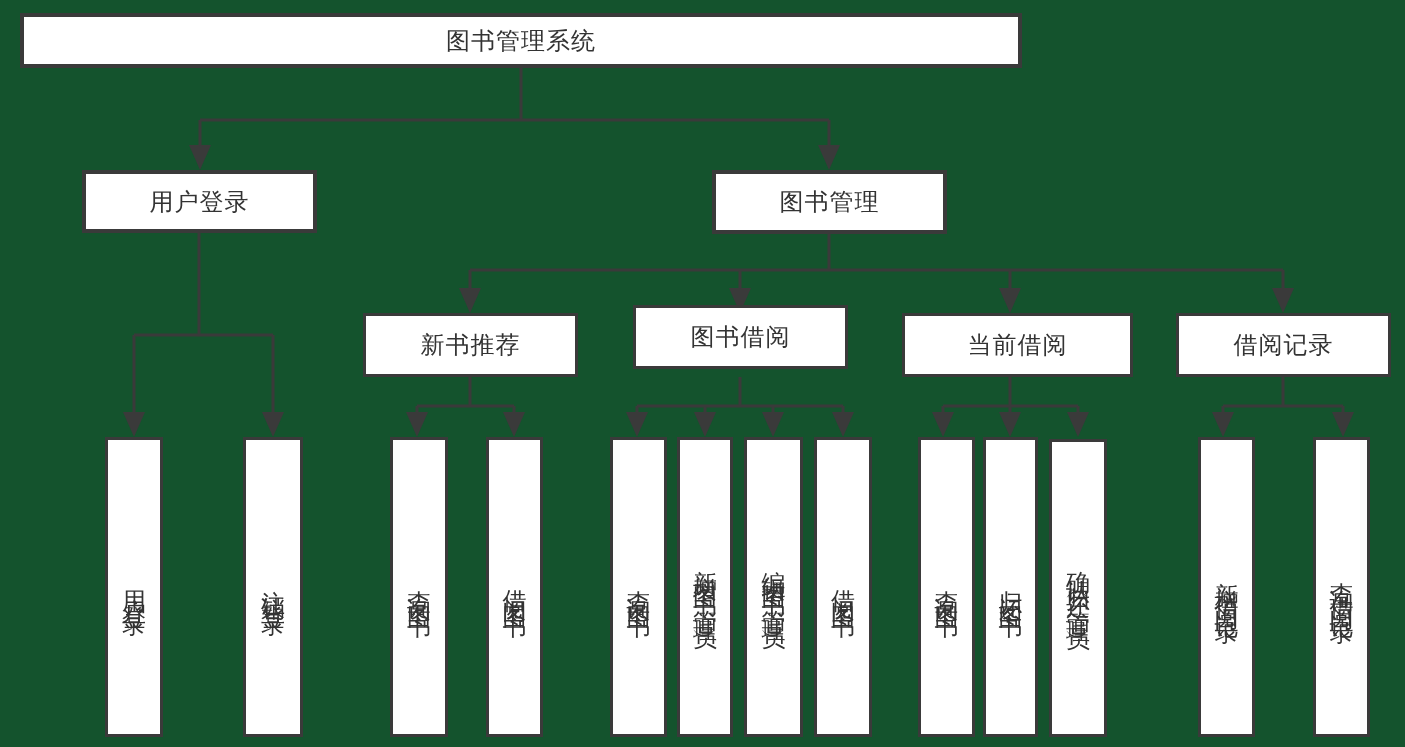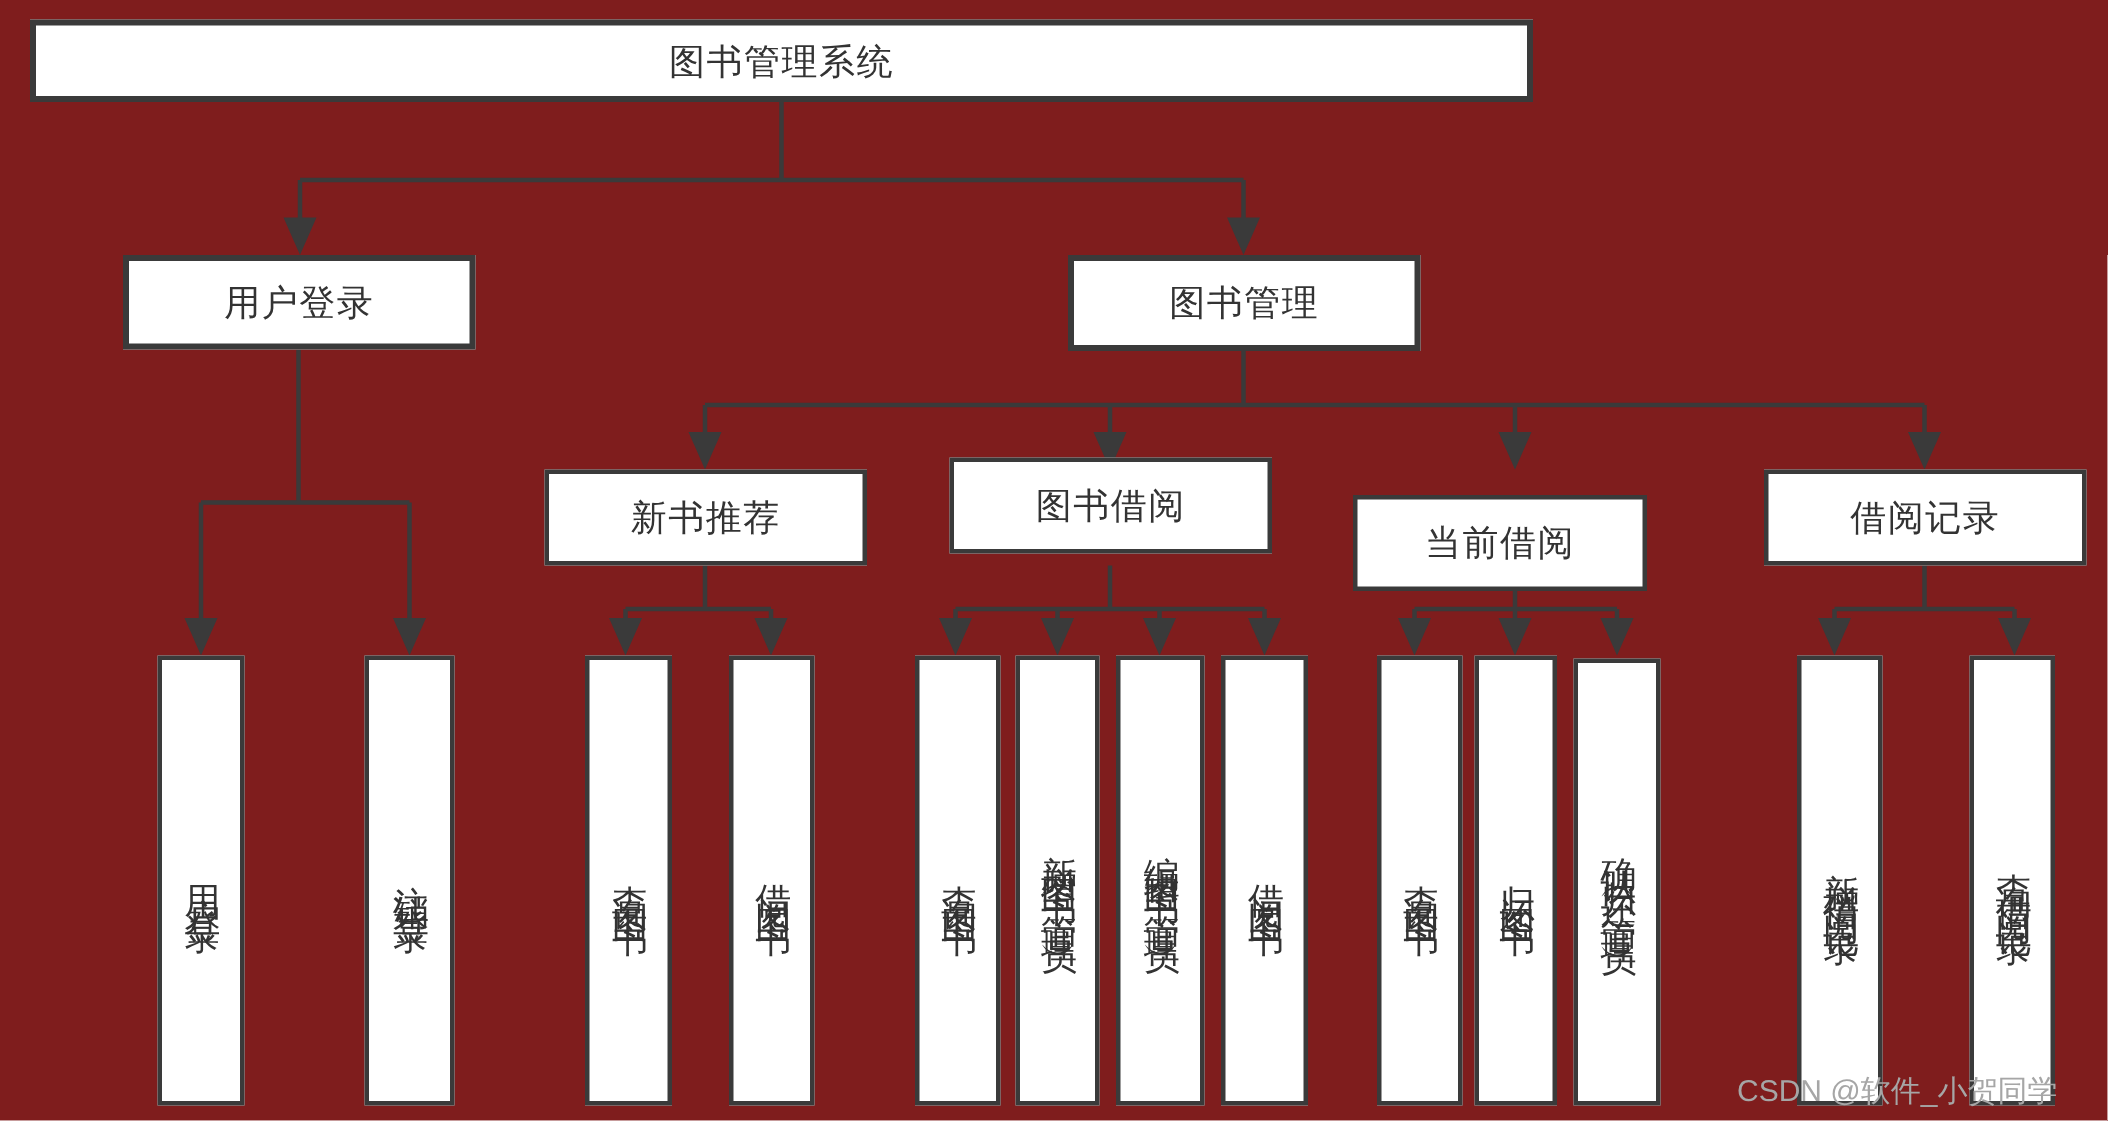--- a/index.html
+++ b/index.html
@@ -1,19 +1,19 @@
 <!DOCTYPE html>
 <html><head>
 <meta charset="utf-8">
 <style>
   html,body{margin:0;padding:0;background:#ffffff;}
   #stage{
     position:relative;
     width:1405px;height:747px;
-    background:#7f1d1d;
+    background:#14532d;
     font-family:"Liberation Sans", sans-serif;
     overflow:hidden;
   }
   #wires{position:absolute;left:0;top:0;pointer-events:none;}
   .node{
     position:absolute;
     box-sizing:border-box;
     background:#ffffff;
     border:4px solid #3a3a3a;
     display:flex;
@@ -119,21 +119,21 @@
   <div class="node h" style="left:363px;top:313px;width:215px;height:64px;border-width:3px">
     <span>新书推荐</span>
   </div>
 
   <div class="node h" style="left:712px;top:170px;width:235px;height:64px">
     <span>图书管理</span>
   </div>
   <div class="node h" style="left:633px;top:305px;width:215px;height:64px;border-width:3px">
     <span>图书借阅</span>
   </div>
-  <div class="node h" style="left:902px;top:330px;width:196px;height:64px;border-width:3px">
+  <div class="node h" style="left:902px;top:313px;width:231px;height:64px;border-width:3px">
     <span>当前借阅</span>
   </div>
   <div class="node h" style="left:1176px;top:313px;width:215px;height:64px;border-width:3px">
     <span>借阅记录</span>
   </div>
 
   <div class="node v lvl4" style="left:105px;top:437px;width:58px;height:300px">
     <span>用户登录</span>
   </div>
   <div class="node v lvl4" style="left:243px;top:437px;width:60px;height:300px">
@@ -170,15 +170,14 @@
     <span>确认归还（管理员）</span>
   </div>
 
   <div class="node v lvl4" style="left:1198px;top:437px;width:57px;height:300px">
     <span>新增借阅记录</span>
   </div>
   <div class="node v lvl4" style="left:1313px;top:437px;width:57px;height:300px">
     <span>查询借阅记录</span>
   </div>
 
-  <div id="watermark">CSDN @软件_小贺同学</div>
 
 </div>
 
 </body></html>

